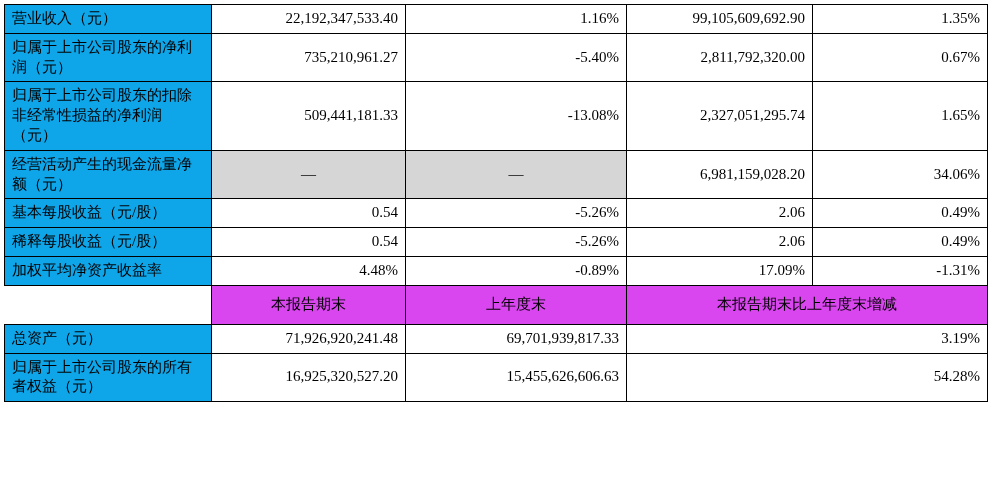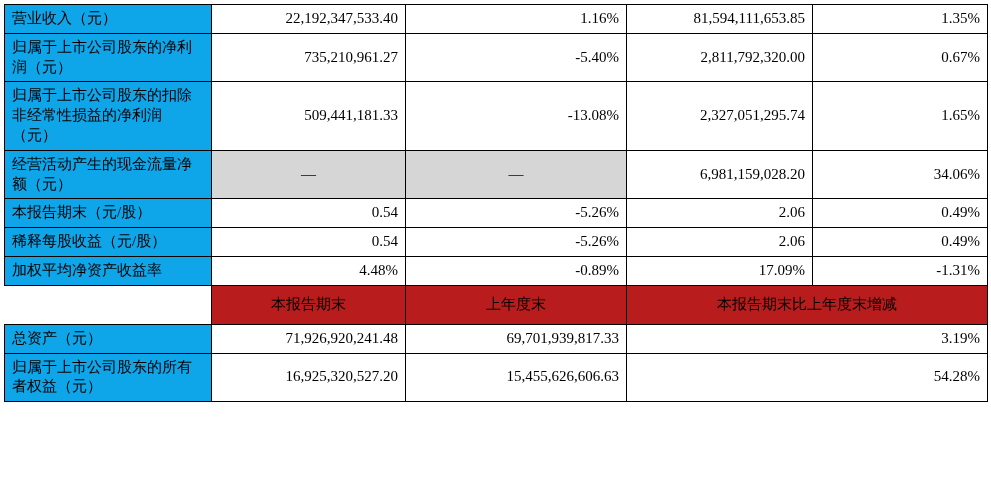--- a/index.html
+++ b/index.html
@@ -53,21 +53,21 @@
   }
   .num {
     text-align: right;
     background: #ffffff;
   }
   .dash {
     text-align: center;
     background: #d6d6d6;
   }
   .sec-hdr {
-    background: #b91c1c;
+    background: #d946ef;
     text-align: center;
   }
   .blank {
     background: #ffffff;
     border-left: 0 !important;
     border-right: 0 !important;
     border-top: 0 !important;
     border-bottom: 0 !important;
   }
   .tall td { height: 30px; }
@@ -83,21 +83,21 @@
       <col class="col-b">
       <col class="col-c">
       <col class="col-d">
     </colgroup>
     <tbody>
 
       <tr>
         <td class="rowlabel">营业收入（元）</td>
         <td class="num">22,192,347,533.40</td>
         <td class="num">1.16%</td>
-        <td class="num">81,594,111,653.85</td>
+        <td class="num">99,105,609,692.90</td>
         <td class="num">1.35%</td>
       </tr>
 
       <tr>
         <td class="rowlabel">归属于上市公司股东的净利润（元）</td>
         <td class="num">735,210,961.27</td>
         <td class="num">-5.40%</td>
         <td class="num">2,811,792,320.00</td>
         <td class="num">0.67%</td>
       </tr>
@@ -112,21 +112,21 @@
 
       <tr>
         <td class="rowlabel">经营活动产生的现金流量净额（元）</td>
         <td class="dash">—</td>
         <td class="dash">—</td>
         <td class="num">6,981,159,028.20</td>
         <td class="num">34.06%</td>
       </tr>
 
       <tr>
-        <td class="rowlabel">本报告期末（元/股）</td>
+        <td class="rowlabel">基本每股收益（元/股）</td>
         <td class="num">0.54</td>
         <td class="num">-5.26%</td>
         <td class="num">2.06</td>
         <td class="num">0.49%</td>
       </tr>
 
       <tr>
         <td class="rowlabel">稀释每股收益（元/股）</td>
         <td class="num">0.54</td>
         <td class="num">-5.26%</td>

